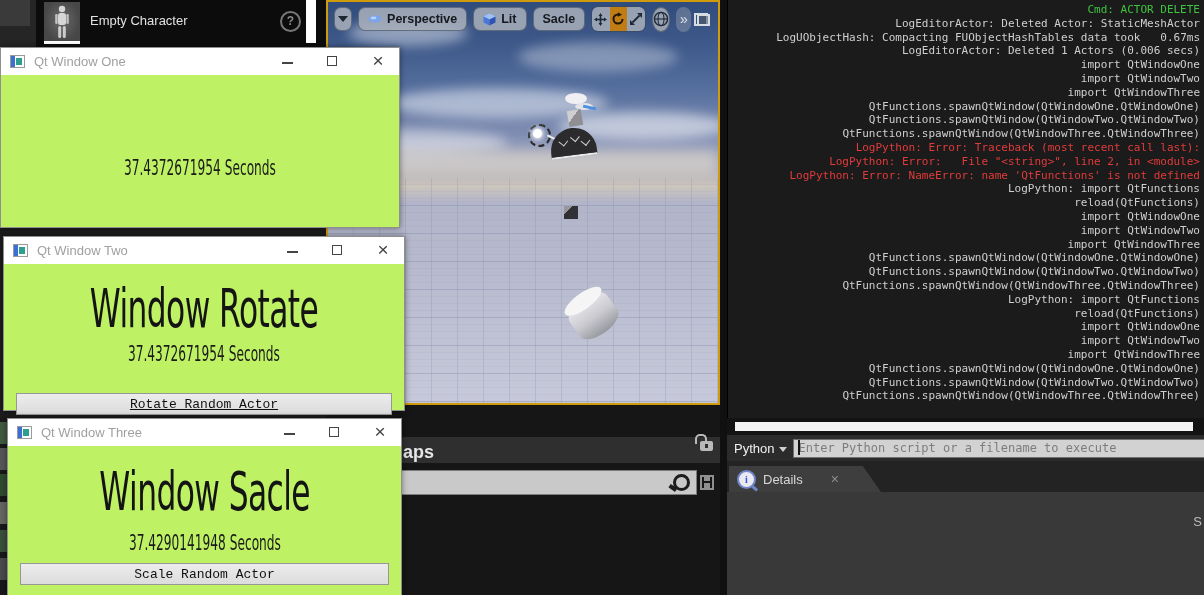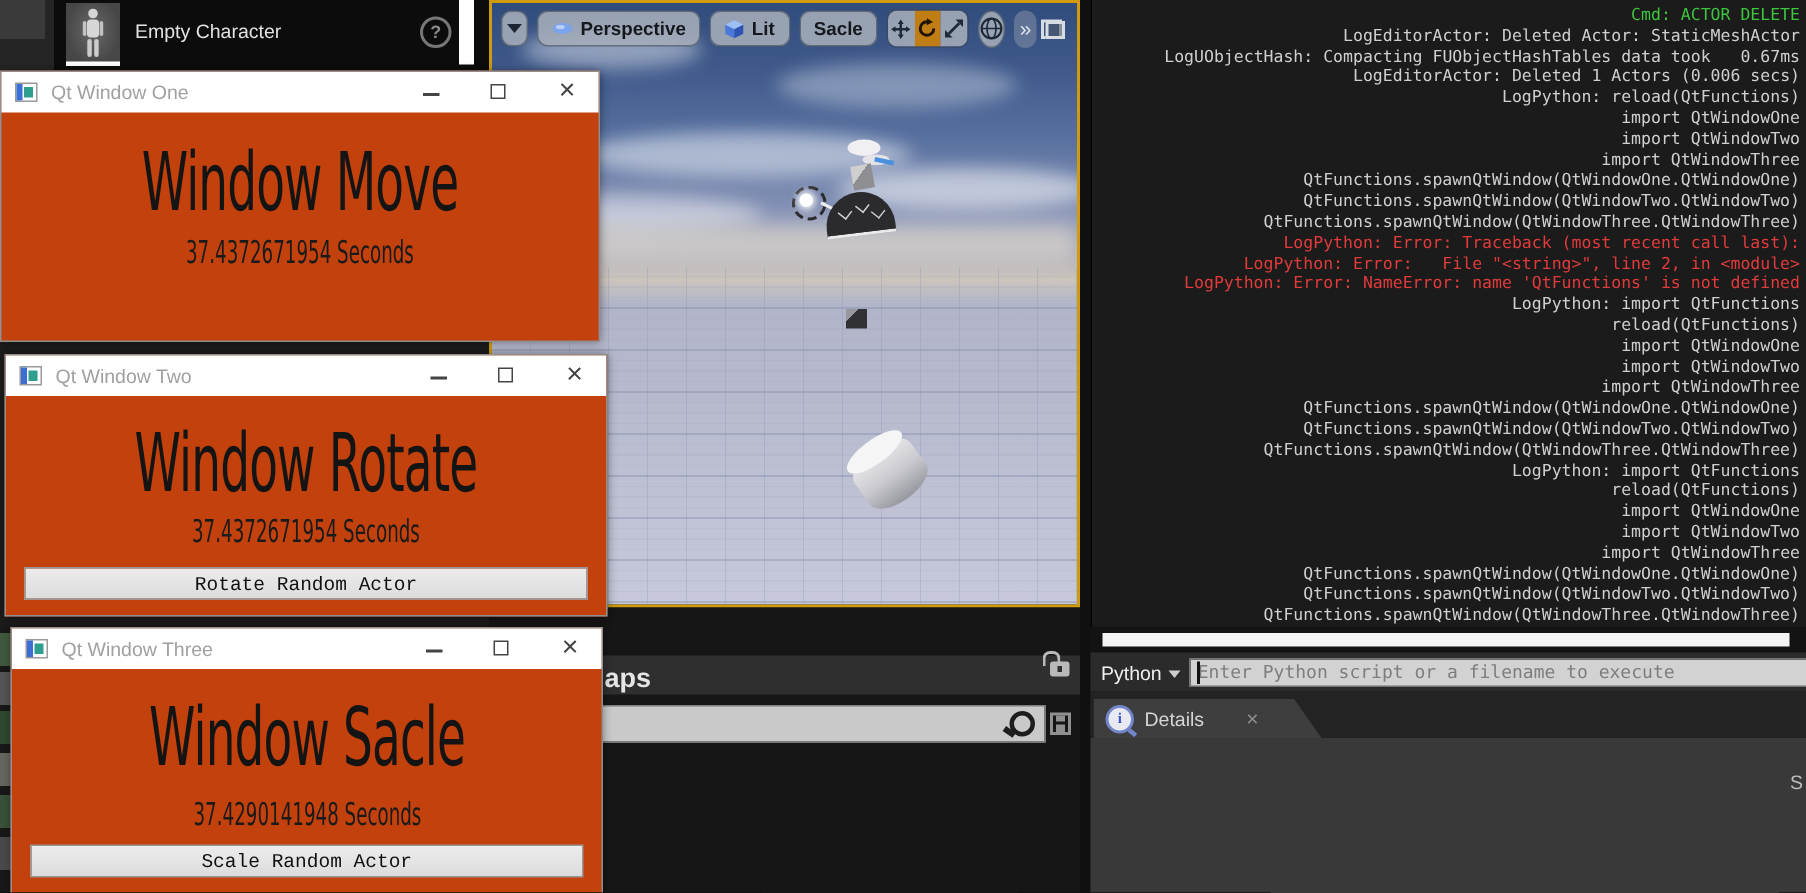--- a/index.html
+++ b/index.html
@@ -100,21 +100,21 @@
        clip-path:polygon(0 0,88% 0,100% 100%,0 100%);display:flex;align-items:center;}
   .info-icon{width:15px;height:15px;border-radius:50%;border:2px solid #7186c9;background:#e9e9f4;margin-left:8px;
              color:#3a56c9;font-size:10px;font-weight:bold;text-align:center;line-height:15px;font-family:"Liberation Serif",serif;position:relative;}
   .info-icon::after{content:"";position:absolute;right:-4px;bottom:-3px;width:6px;height:2.5px;background:#7186c9;transform:rotate(40deg);}
   .tab-label{color:#d6d6d6;font-size:13px;margin-left:7px;}
   .tab-close{color:#8f8f8f;font-size:14px;margin-left:28px;}
   .details-body{position:absolute;left:0;top:492px;width:477px;height:103px;background:#393939;}
   .side-letter{position:absolute;right:2px;top:22px;color:#bdbdbd;font-size:13px;}
 
   
-  .qtwin{background:#c2410c;border:1px solid #8f8f8f;box-sizing:border-box;box-shadow:0 0 6px rgba(0,0,0,.45);}
+  .qtwin{background:#bef264;border:1px solid #8f8f8f;box-sizing:border-box;box-shadow:0 0 6px rgba(0,0,0,.45);}
   .qt-titlebar{position:absolute;left:0;top:0;right:0;height:27px;background:#ffffff;}
   .qt-icon{position:absolute;left:9px;top:7px;width:15px;height:13px;border:1px solid #9a9a9a;background:#fff;box-sizing:border-box;}
   .qt-icon::before{content:"";position:absolute;left:0;top:0;width:4px;height:100%;background:#3c6fd6;}
   .qt-icon::after{content:"";position:absolute;left:5px;top:2px;width:6px;height:7px;background:#2e9e8f;}
   .qt-title{position:absolute;left:33px;top:6px;color:#a0a0a0;font-size:13px;}
   .qt-min{position:absolute;width:30px;height:27px;top:0;}
   .qt-min i{position:absolute;left:9px;top:14px;width:11px;height:1.5px;background:#444;}
   .qt-max{position:absolute;width:30px;height:27px;top:0;}
   .qt-max i{position:absolute;left:9px;top:8px;width:10px;height:10px;border:1.5px solid #444;box-sizing:border-box;}
   .qt-close{position:absolute;width:30px;height:27px;top:0;color:#444;font-size:19px;text-align:center;line-height:26px;font-weight:400;}
@@ -256,21 +256,20 @@
   </div>
   <div class="floppy"></div>
 </div>
 
 <div class="abs right-panel">
   <div class="log">
       <div class="log-line cmd">Cmd: ACTOR DELETE</div>
       <div class="log-line info">LogEditorActor: Deleted Actor: StaticMeshActor</div>
       <div class="log-line info">LogUObjectHash: Compacting FUObjectHashTables data took   0.67ms</div>
       <div class="log-line info">LogEditorActor: Deleted 1 Actors (0.006 secs)</div>
-      <div class="log-line info">LogPython: reload(QtFunctions)</div>
       <div class="log-line info">import QtWindowOne</div>
       <div class="log-line info">import QtWindowTwo</div>
       <div class="log-line info">import QtWindowThree</div>
       <div class="log-line info">QtFunctions.spawnQtWindow(QtWindowOne.QtWindowOne)</div>
       <div class="log-line info">QtFunctions.spawnQtWindow(QtWindowTwo.QtWindowTwo)</div>
       <div class="log-line info">QtFunctions.spawnQtWindow(QtWindowThree.QtWindowThree)</div>
       <div class="log-line error">LogPython: Error: Traceback (most recent call last):</div>
       <div class="log-line error">LogPython: Error:   File "&lt;string&gt;", line 2, in &lt;module&gt;</div>
       <div class="log-line error">LogPython: Error: NameError: name 'QtFunctions' is not defined</div>
       <div class="log-line info">LogPython: import QtFunctions</div>
@@ -318,39 +317,38 @@
     <span class="qt-icon"></span>
     <span class="qt-title">Qt Window One</span>
     <span class="qt-min" style="left:272px;">
         <i></i>
       </span>
     <span class="qt-max" style="left:317px;">
         <i></i>
       </span>
     <span class="qt-close" style="left:362px;">×</span>
   </div>
-  <div class="qt-heading" style="top:42px;"><span>Window Move</span></div>
   <div class="qt-seconds" style="top:108px;"><span>37.4372671954 Seconds</span></div>
 </div>
 
 <div id="win2" class="abs qtwin">
   <div class="qt-titlebar">
     <span class="qt-icon"></span>
     <span class="qt-title">Qt Window Two</span>
     <span class="qt-min" style="left:274px;">
         <i></i>
       </span>
     <span class="qt-max" style="left:319px;">
         <i></i>
       </span>
     <span class="qt-close" style="left:364px;">×</span>
   </div>
   <div class="qt-heading" style="top:40px;"><span>Window Rotate</span></div>
   <div class="qt-seconds" style="top:105px;"><span>37.4372671954 Seconds</span></div>
-  <div class="qt-btn" style="left:12px;right:12px;top:141px;">Rotate Random Actor</div>
+  <div class="qt-btn" style="left:12px;right:12px;top:156px;text-decoration:underline;">Rotate Random Actor</div>
 </div>
 
 <div id="win3" class="abs qtwin">
   <div class="qt-titlebar">
     <span class="qt-icon"></span>
     <span class="qt-title">Qt Window Three</span>
     <span class="qt-min" style="left:267px;">
         <i></i>
       </span>
     <span class="qt-max" style="left:312px;">

